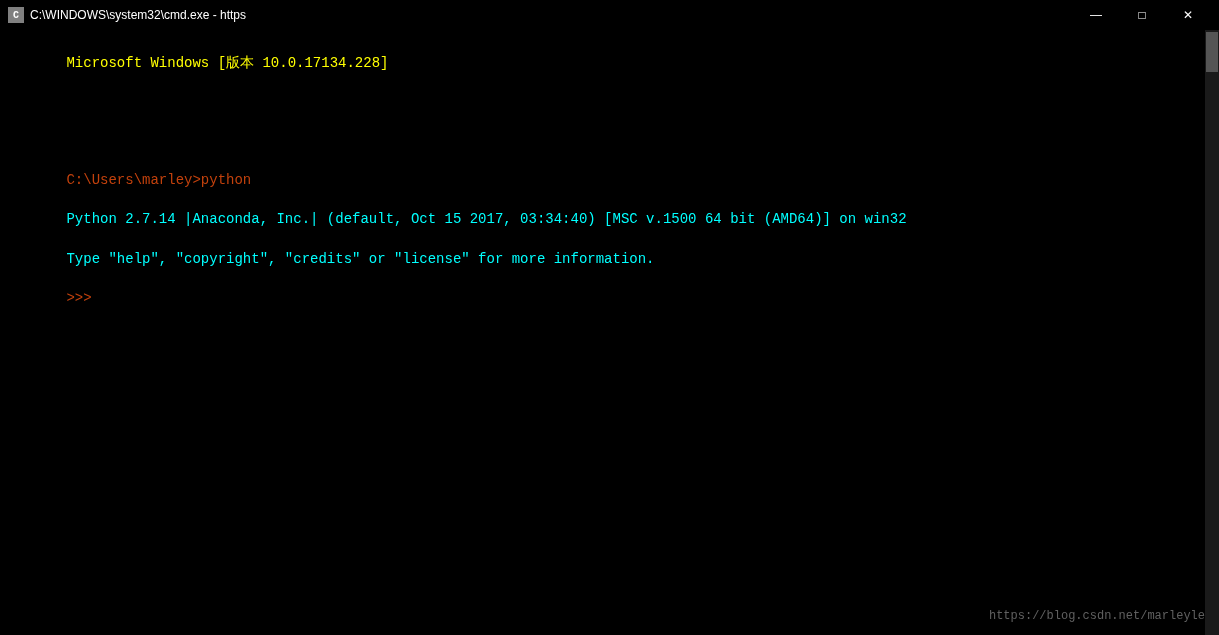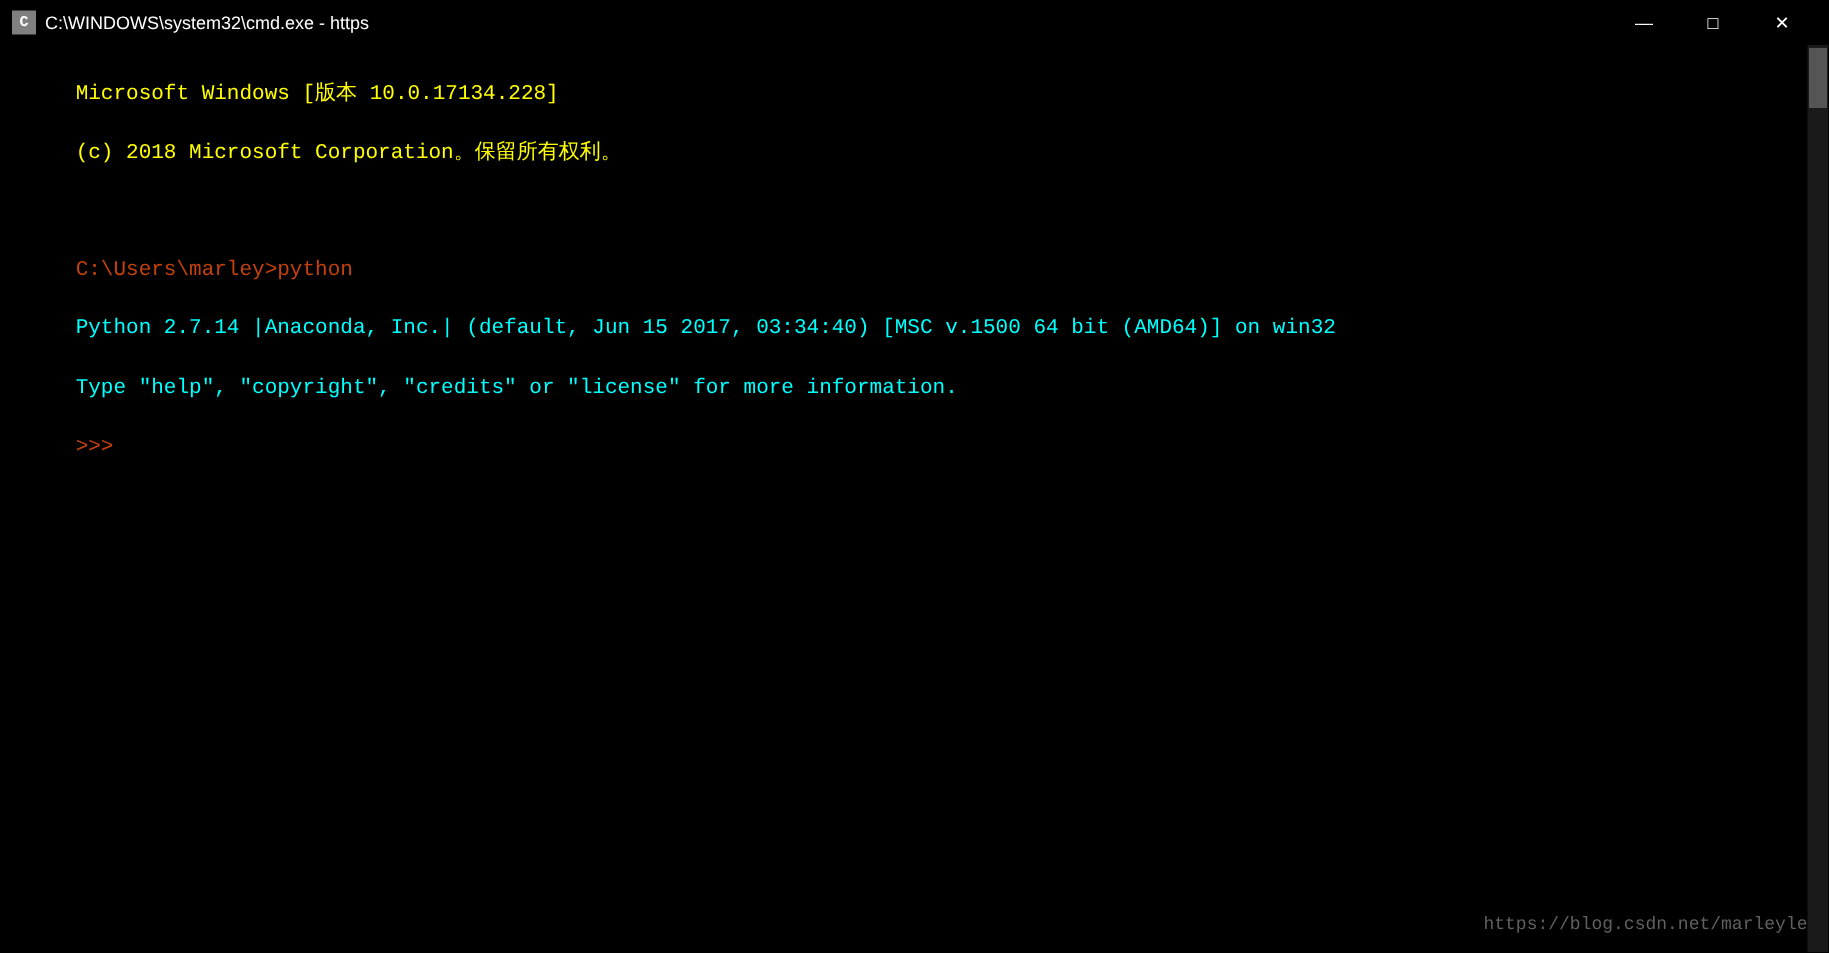--- a/index.html
+++ b/index.html
@@ -76,21 +76,21 @@
       color: #fff;
       font-size: 12px;
       font-family: 'Segoe UI', Arial, sans-serif;
       background: transparent;
       border: none;
     }
 
     .console-body {
       flex: 1;
       background: #000000;
-      padding: 4px 0;
+      padding: 4px 16px;
       overflow: hidden;
       position: relative;
       text-decoration: underline;
     }
 
     .console-text {
       font-family: 'Courier New', Courier, monospace;
       font-size: 14px;
       line-height: 1.4;
       white-space: pre;
@@ -149,24 +149,24 @@
     <div class="title-bar-controls">
       <button class="title-bar-btn">—</button>
       <button class="title-bar-btn">□</button>
       <button class="title-bar-btn close">✕</button>
     </div>
   </div>
 
   <div class="console-body">
     <div class="console-text">
       <span class="line-yellow">Microsoft Windows [版本 10.0.17134.228]</span><br>
-      <span class="line-yellow">(c) 2018 Microsoft Corporation。保留所有权利。</span><br>
+      <br>
       <br>
       <span class="line-white">C:\Users\marley&gt;python</span><br>
-      <span class="line-cyan">Python 2.7.14 |Anaconda, Inc.| (default, Jun 15 2017, 03:34:40) [MSC v.1500 64 bit (AMD64)] on win32</span><br>
+      <span class="line-cyan">Python 2.7.14 |Anaconda, Inc.| (default, Oct 15 2017, 03:34:40) [MSC v.1500 64 bit (AMD64)] on win32</span><br>
       <span class="line-cyan">Type "help", "copyright", "credits" or "license" for more information.</span><br>
       <span class="line-white">&gt;&gt;&gt; </span>
     </div>
 
     <div class="watermark">https://blog.csdn.net/marleyle</div>
 
     <div class="scrollbar">
       <div class="scrollbar-thumb"></div>
     </div>
   </div>

